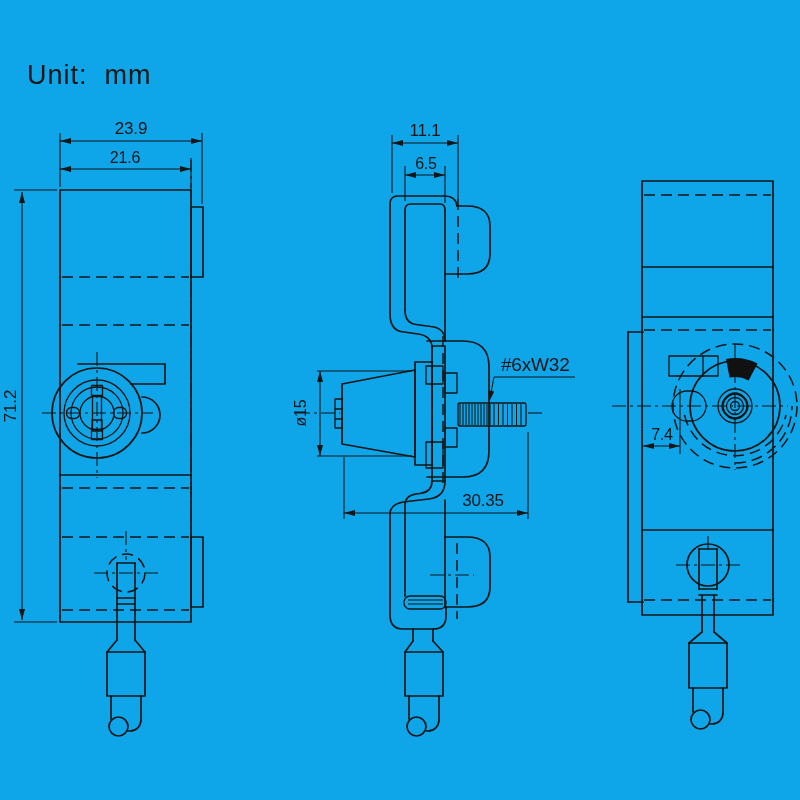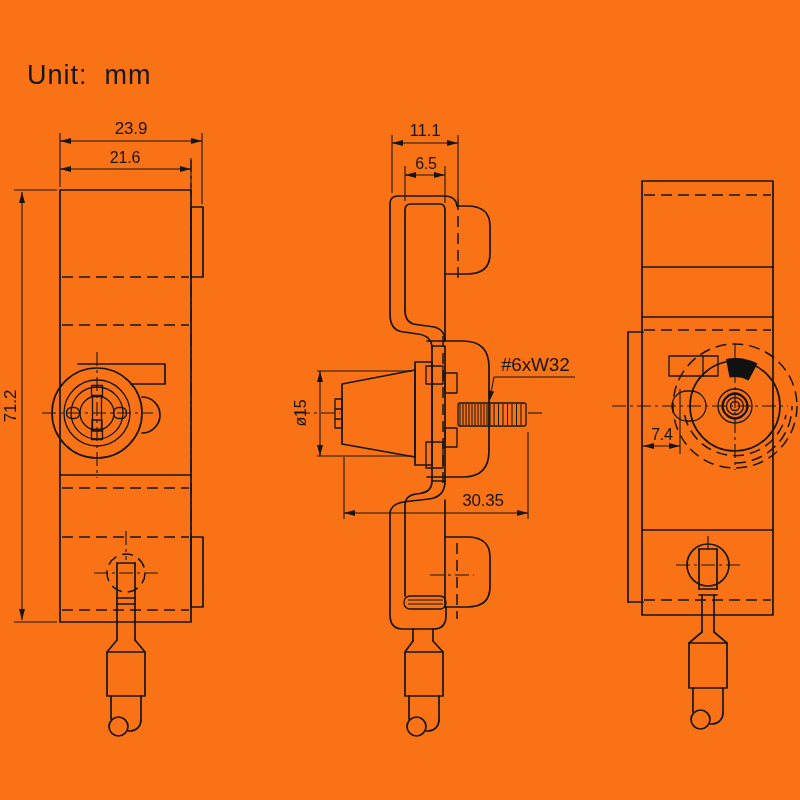--- a/index.html
+++ b/index.html
@@ -1,16 +1,16 @@
 <!DOCTYPE html>
 <html><head>
 <meta charset="utf-8">
 <style>
   html,body{margin:0;padding:0;background:#ffffff;}
-  .page{position:relative;width:800px;height:800px;background:#f97316;overflow:hidden;
+  .page{position:relative;width:800px;height:800px;background:#0ea5e9;overflow:hidden;
         font-family:"Liberation Sans", sans-serif;}
   svg{display:block}
   .ol  {fill:none;stroke:#161616;stroke-width:1.7;stroke-linecap:round;stroke-linejoin:round}
   .th  {fill:none;stroke:#161616;stroke-width:1.3;stroke-linecap:round;stroke-linejoin:round}
   .hid {fill:none;stroke:#161616;stroke-width:1.5;stroke-dasharray:11 6;stroke-linecap:butt}
   .cl  {fill:none;stroke:#161616;stroke-width:1.1;stroke-dasharray:14 4 3 4;stroke-linecap:butt}
   .dim {fill:none;stroke:#161616;stroke-width:1.1;stroke-linecap:butt}
   .hatch{fill:none;stroke:#161616;stroke-width:1.05}
   .arr {fill:#161616;stroke:none}
   .blk {fill:#111111;stroke:none}

